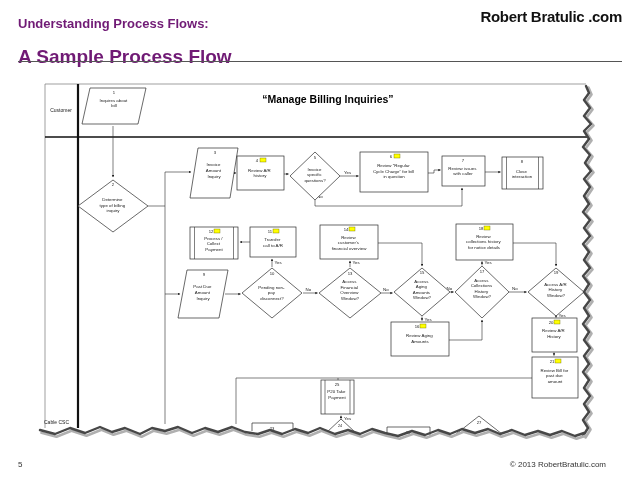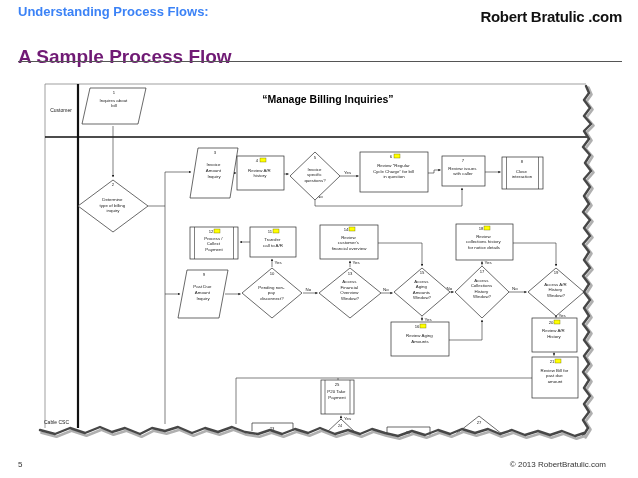--- a/index.html
+++ b/index.html
@@ -1,18 +1,18 @@
 <!DOCTYPE html>
 <html><head>
 <meta charset="utf-8">
 <style>
   html,body{margin:0;padding:0;background:#fff;}
   body{width:638px;height:478px;position:relative;overflow:hidden;
        font-family:"Liberation Sans",sans-serif;-webkit-font-smoothing:antialiased;}
-  .kicker{position:absolute;left:18px;top:4px;font-size:13px;font-weight:bold;color:#3b82f6;}
+  .kicker{position:absolute;left:18px;top:16px;font-size:13px;font-weight:bold;color:#701a75;}
   .slide-title{position:absolute;left:18px;top:46px;font-size:19px;font-weight:bold;color:#701a75;}
   .logo{position:absolute;right:16px;top:8px;font-size:15px;font-weight:bold;color:#111;letter-spacing:-0.3px;}
   .rule{position:absolute;left:18px;right:16px;top:61px;border-top:1.5px solid #555;}
   .page-num{position:absolute;left:18px;bottom:9px;font-size:8px;color:#333;}
   .copyright{position:absolute;right:32px;bottom:9px;font-size:8px;color:#333;}
   svg{position:absolute;left:0;top:0;}
   svg text{font-family:"Liberation Sans",sans-serif;fill:#1a1a1a;}
   .node-label{font-size:4.4px;}
   .node-num{font-size:4.2px;}
   .edge-label{font-size:4.4px;}

